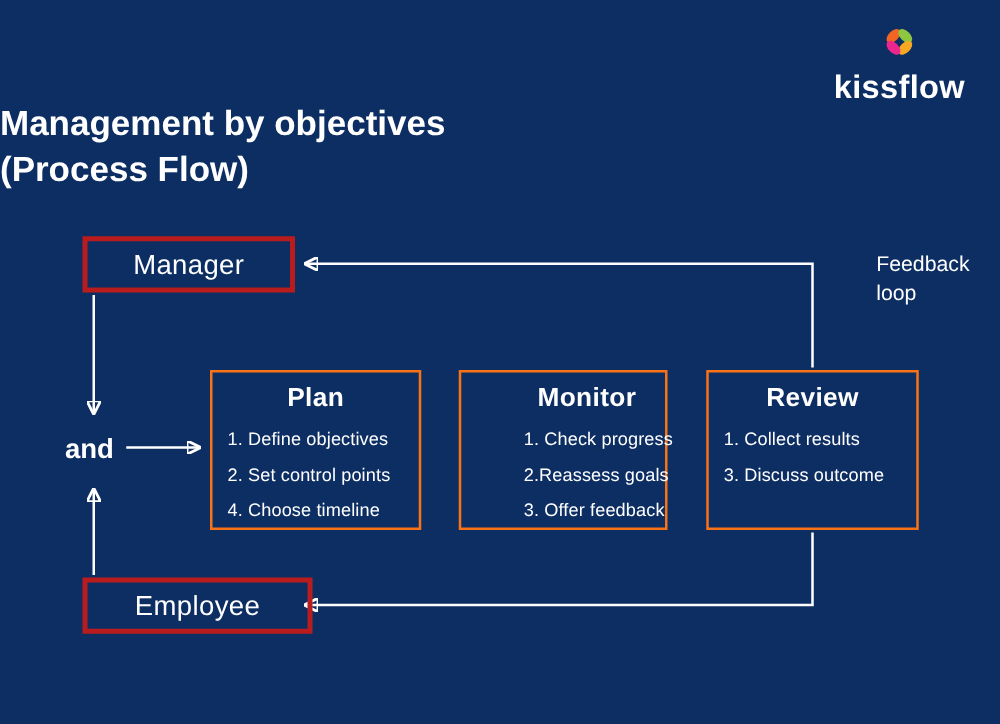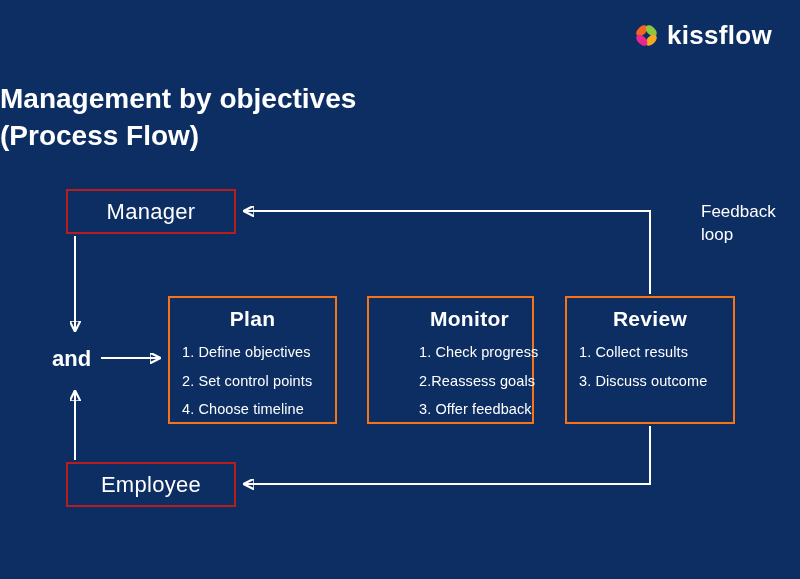--- a/index.html
+++ b/index.html
@@ -3,32 +3,32 @@
 <meta charset="utf-8">
 <style>
   html,body{margin:0;padding:0;background:#0d2e63;}
   .canvas{
     position:relative;width:800px;height:579px;background:#0d2e63;
     font-family:"Liberation Sans",sans-serif;color:#ffffff;overflow:hidden;
   }
   .arrows{position:absolute;top:0;left:0;width:800px;height:579px;pointer-events:none;}
   .arrows path{stroke:#ffffff;stroke-width:2;fill:none;}
 
-  .logo{position:absolute;top:20px;right:28px;display:flex;align-items:center;gap:7px;}
+  .logo{position:absolute;top:20px;right:28px;display:flex;align-items:center;gap:7px;flex-direction:column;}
   .logo .mark{width:27px;height:27px;}
   .logo .wordmark{font-size:26px;font-weight:bold;letter-spacing:.3px;}
 
   .title{position:absolute;top:80px;left:0;width:100%;text-align:left;
     font-size:28px;font-weight:bold;line-height:37px;}
 
-  .node{position:absolute;border:2px solid #b91c1c;box-sizing:border-box;
+  .node{position:absolute;border:4px solid #b91c1c;box-sizing:border-box;
     display:flex;align-items:center;justify-content:center;
     font-size:22px;font-weight:500;letter-spacing:.3px;}
   .manager{left:66px;top:189px;width:170px;height:45px;}
-  .employee{left:66px;top:462px;width:170px;height:45px;}
+  .employee{left:66px;top:462px;width:184px;height:45px;}
 
   .and-label{position:absolute;left:52px;top:346px;font-size:22px;font-weight:bold;}
   .feedback-label{position:absolute;left:665px;top:200px;width:95px;
     font-size:17px;line-height:23px;font-weight:500;margin-left:36px;}
 
   .process{position:absolute;top:296px;height:128px;border:2px solid #f97316;box-sizing:border-box;}
   .process .ptitle{text-align:center;font-size:21px;font-weight:bold;margin-top:9px;letter-spacing:.3px;}
   .process ul{list-style:none;margin:7px 0 0 0;padding:0 0 0 12px;}
   .process li{font-size:14.5px;line-height:28.5px;white-space:nowrap;letter-spacing:.1px;}
   .plan{left:168px;width:169px;}

